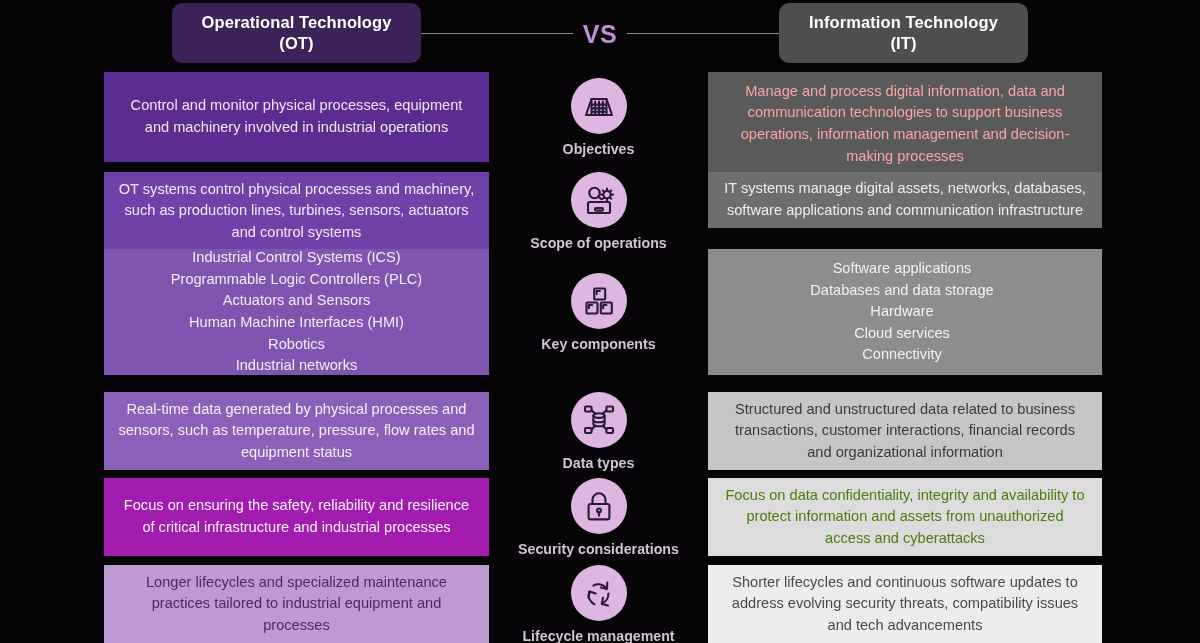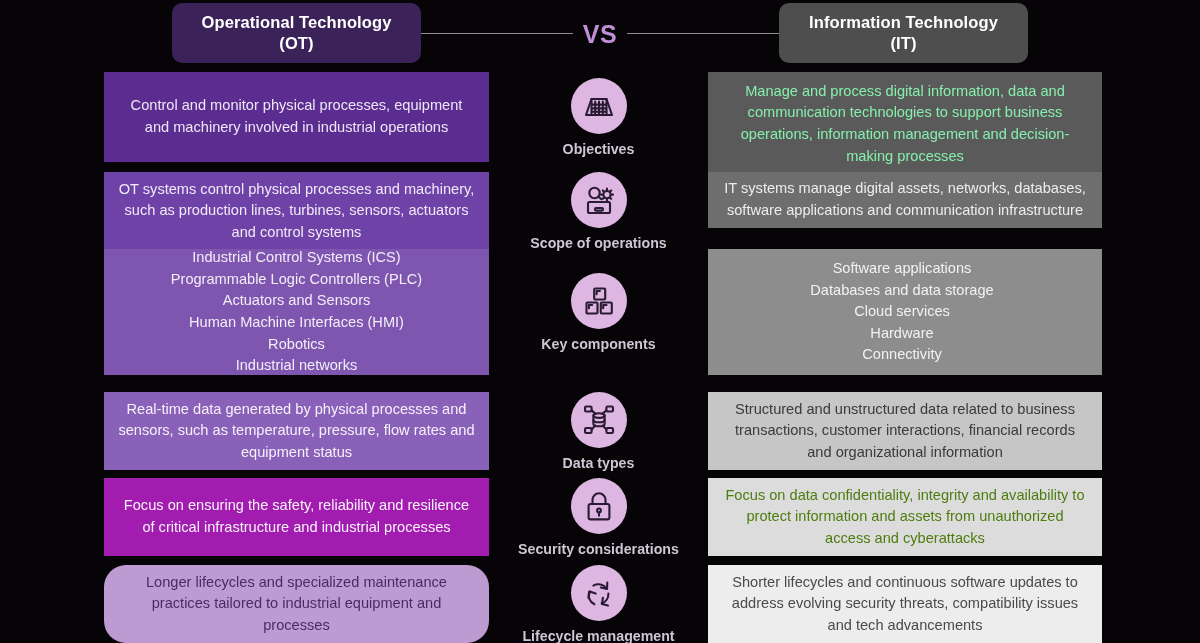--- a/index.html
+++ b/index.html
@@ -166,21 +166,21 @@
           <div class="icon-circle" style="background: rgb(221, 182, 226);">
             <svg width="34" height="34" viewBox="0 0 34 34">
          <path stroke="#2a1a33" fill="none" stroke-width="2.1" stroke-linecap="round" stroke-linejoin="round" d="M4 26 L9.5 10 H24.5 L30 26 Z"></path>
          <path stroke="#2a1a33" fill="none" stroke-width="2.1" stroke-linecap="round" stroke-linejoin="round" d="M9.5 10 V26 M24.5 10 V26"></path>
          <path stroke="#2a1a33" fill="none" stroke-width="2.1" stroke-linecap="round" stroke-linejoin="round" d="M13.2 12.6 V26 M17 12.6 V26 M20.8 12.6 V26"></path>
          <path stroke="#2a1a33" fill="none" stroke-width="2.1" stroke-linecap="round" stroke-linejoin="round" d="M10.4 15.6 H23.6 M10 19.4 H24 M9.7 22.8 H24.3"></path>
        </svg>
           </div>
           <div class="center-label" style="color: rgb(207, 198, 212);">Objectives</div>
         </div>
-        <div class="cell cell-it" style="top: 0px; height: 104px; background: rgb(90, 90, 90); color: #86efac;">
+        <div class="cell cell-it" style="top: 0px; height: 104px; background: rgb(90, 90, 90); color: #fca5a5;">
           <p>Manage and process digital information, data and communication technologies to support business operations, information management and decision-making processes</p>
         </div>
       </div>
       <div class="row" style="top: 172px; height: 78px;">
         <div class="cell cell-ot" style="top: 0px; height: 78px; background: rgb(111, 66, 168); color: rgb(241, 234, 247);">
           <p>OT systems control physical processes and machinery, such as production lines, turbines, sensors, actuators and control systems</p>
         </div>
         <div class="center">
           <div class="icon-circle" style="background: rgb(221, 182, 226);">
             <svg width="36" height="36" viewBox="0 0 36 36">
@@ -221,22 +221,22 @@
          <rect stroke="#2a1a33" fill="none" stroke-width="2.1" stroke-linecap="round" stroke-linejoin="round" x="18.8" y="18.5" width="11" height="11" rx="1"></rect>
          <path stroke="#2a1a33" fill="none" stroke-width="2.1" stroke-linecap="round" stroke-linejoin="round" d="M21.2 21 h3.3 M21.2 21 v3.3"></path>
        </svg>
           </div>
           <div class="center-label" style="color: rgb(207, 198, 212);">Key components</div>
         </div>
         <div class="cell cell-it" style="top: 0px; height: 126px; background: rgb(141, 141, 141); color: rgb(242, 242, 242); padding-left: 8px;">
           <div>
             <span class="list-line">Software applications</span>
             <span class="list-line">Databases and data storage</span>
+            <span class="list-line">Hardware</span>
             <span class="list-line">Cloud services</span>
-            <span class="list-line">Hardware</span>
             <span class="list-line">Connectivity</span>
           </div>
         </div>
       </div>
       <div class="row" style="top: 392px; height: 78px;">
         <div class="cell cell-ot" style="top: 0px; height: 78px; background: rgb(138, 97, 184); color: rgb(245, 240, 250);">
           <p>Real-time data generated by physical processes and sensors, such as temperature, pressure, flow rates and equipment status</p>
         </div>
         <div class="center">
           <div class="icon-circle" style="background: rgb(221, 182, 226);">
@@ -271,21 +271,21 @@
          <path stroke="#2a1a33" fill="none" stroke-width="2.1" stroke-linecap="round" stroke-linejoin="round" d="M16 23.3 v3.4"></path>
        </svg>
           </div>
           <div class="center-label" style="color: rgb(207, 198, 212);">Security considerations</div>
         </div>
         <div class="cell cell-it" style="top: 0px; height: 78px; background: rgb(220, 220, 220); color: #4d7c0f;">
           <p>Focus on data confidentiality, integrity and availability to protect information and assets from unauthorized access and cyberattacks</p>
         </div>
       </div>
       <div class="row" style="top: 565px; height: 78px;">
-        <div class="cell cell-ot" style="top: 0px; height: 78px; background: rgb(189, 155, 210); color: rgb(75, 42, 99); border-radius: 22px;">
+        <div class="cell cell-ot" style="top: 0px; height: 78px; background: rgb(189, 155, 210); color: rgb(75, 42, 99);">
           <p>Longer lifecycles and specialized maintenance practices tailored to industrial equipment and processes</p>
         </div>
         <div class="center">
           <div class="icon-circle" style="background: rgb(221, 182, 226);">
             <svg width="36" height="36" viewBox="0 0 36 36">
          <path stroke="#2a1a33" fill="none" stroke-width="2.1" stroke-linecap="round" stroke-linejoin="round" d="M25.6 13.6 A10 10 0 0 0 12.4 10.6"></path>
          <path stroke="#2a1a33" fill="none" stroke-width="2.1" stroke-linecap="round" stroke-linejoin="round" d="M26.3 7.6 L26 14 L19.8 12.6"></path>
          <path stroke="#2a1a33" fill="none" stroke-width="2.1" stroke-linecap="round" stroke-linejoin="round" d="M27.4 18.6 A10 10 0 0 1 20.6 28.4"></path>
          <path stroke="#2a1a33" fill="none" stroke-width="2.1" stroke-linecap="round" stroke-linejoin="round" d="M21.9 22.7 L21 28.9 L26.9 30.6"></path>
          <path stroke="#2a1a33" fill="none" stroke-width="2.1" stroke-linecap="round" stroke-linejoin="round" d="M13.4 29.2 A10 10 0 0 1 8.2 16.6"></path>

